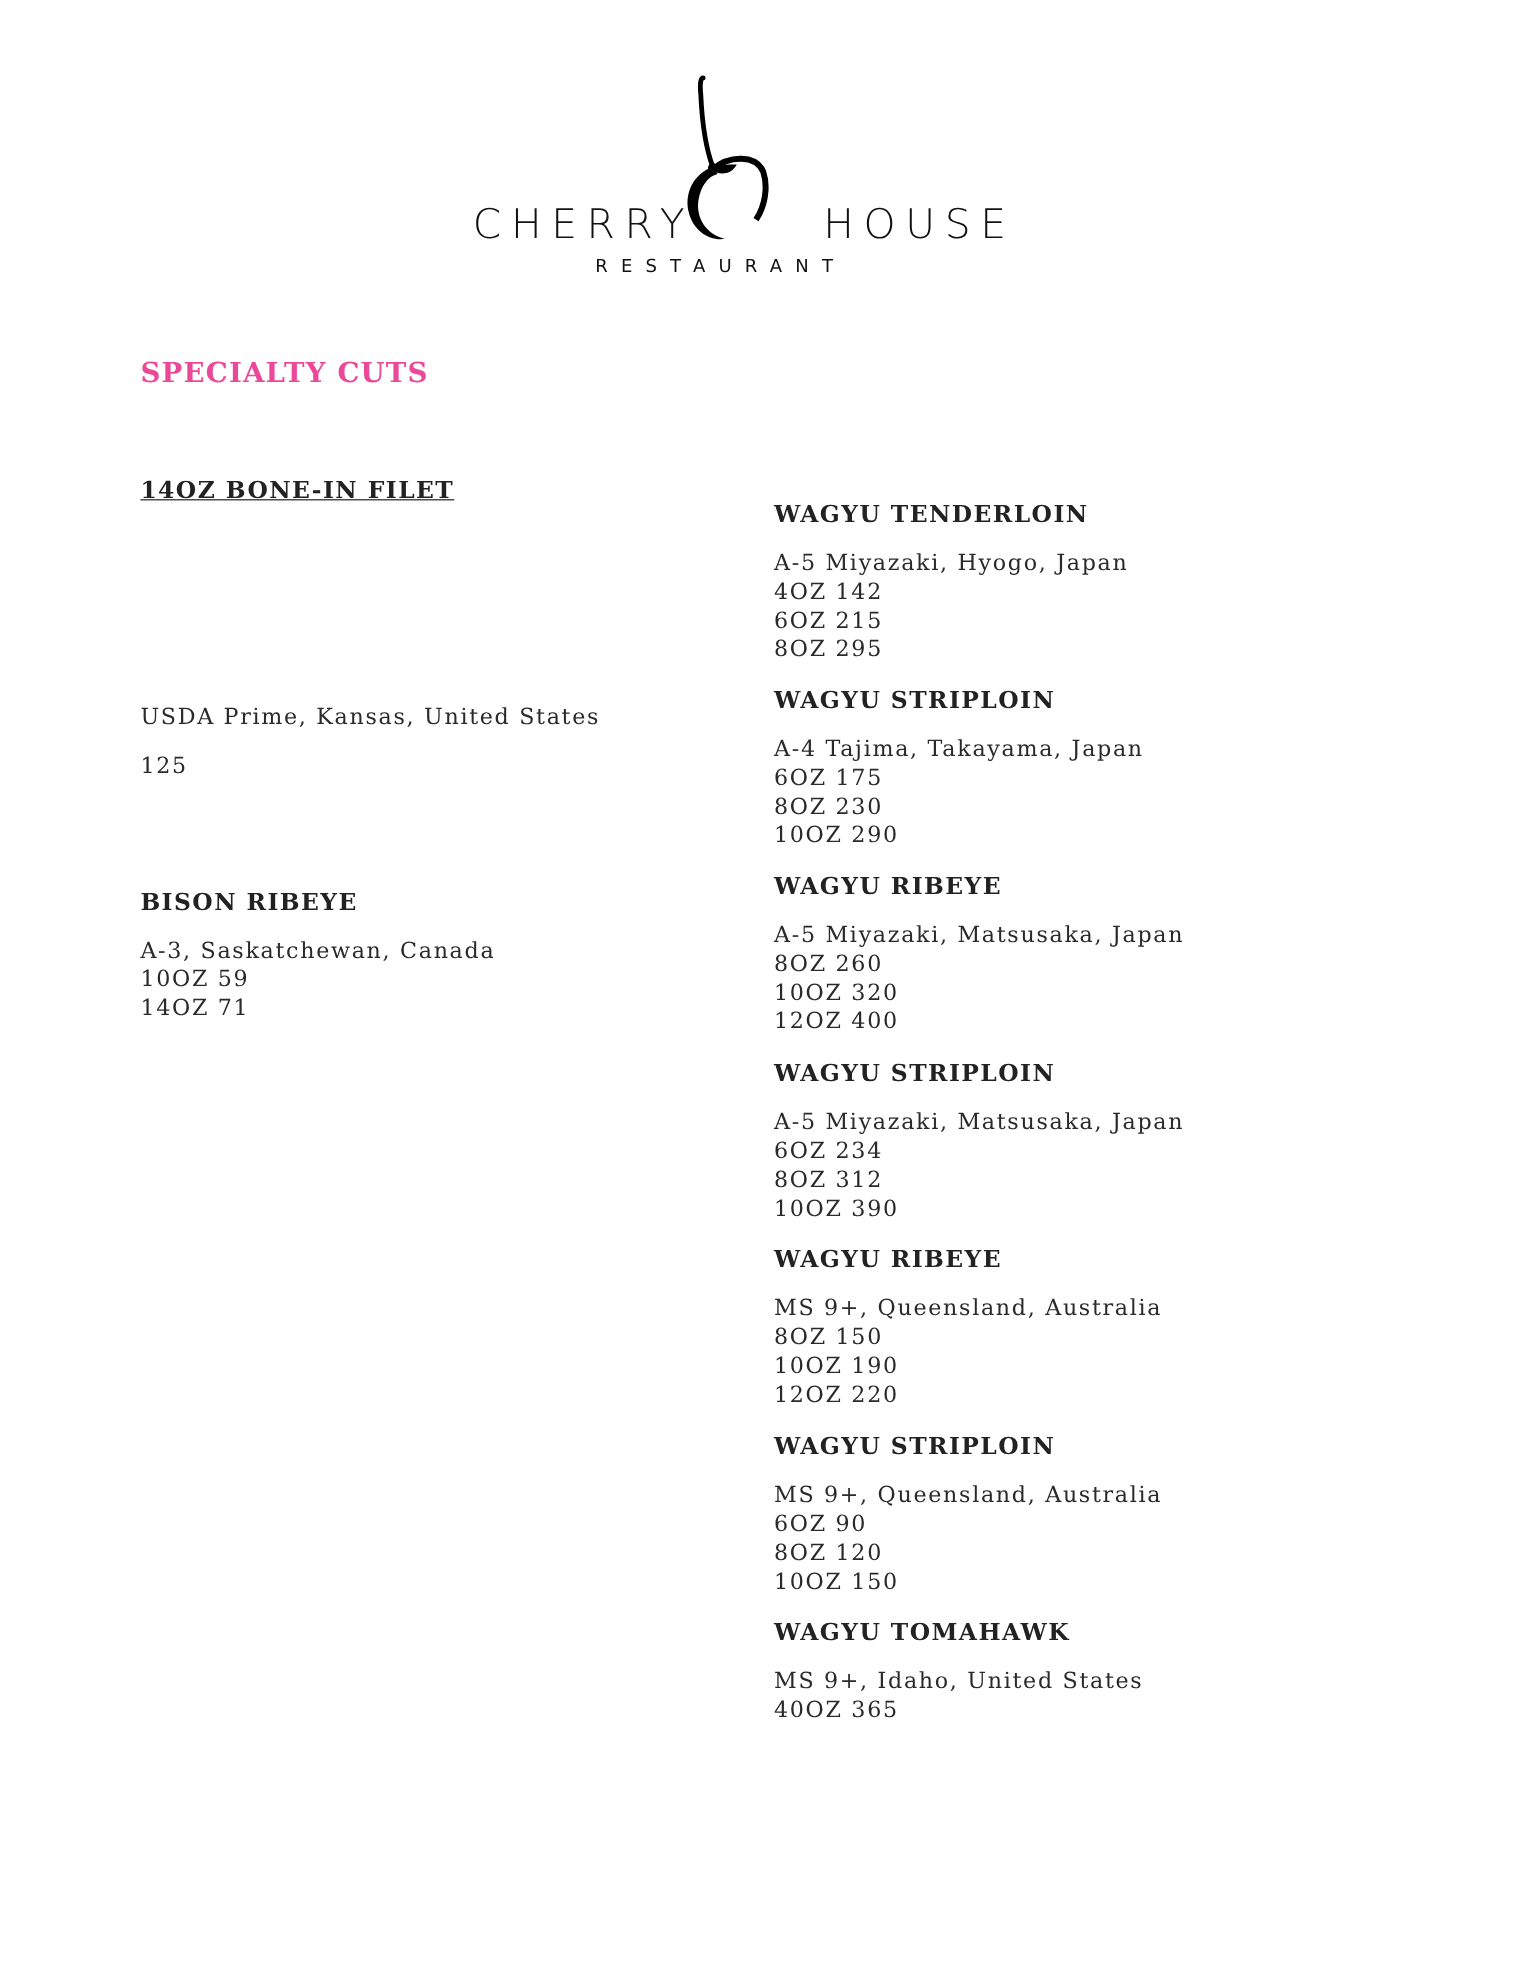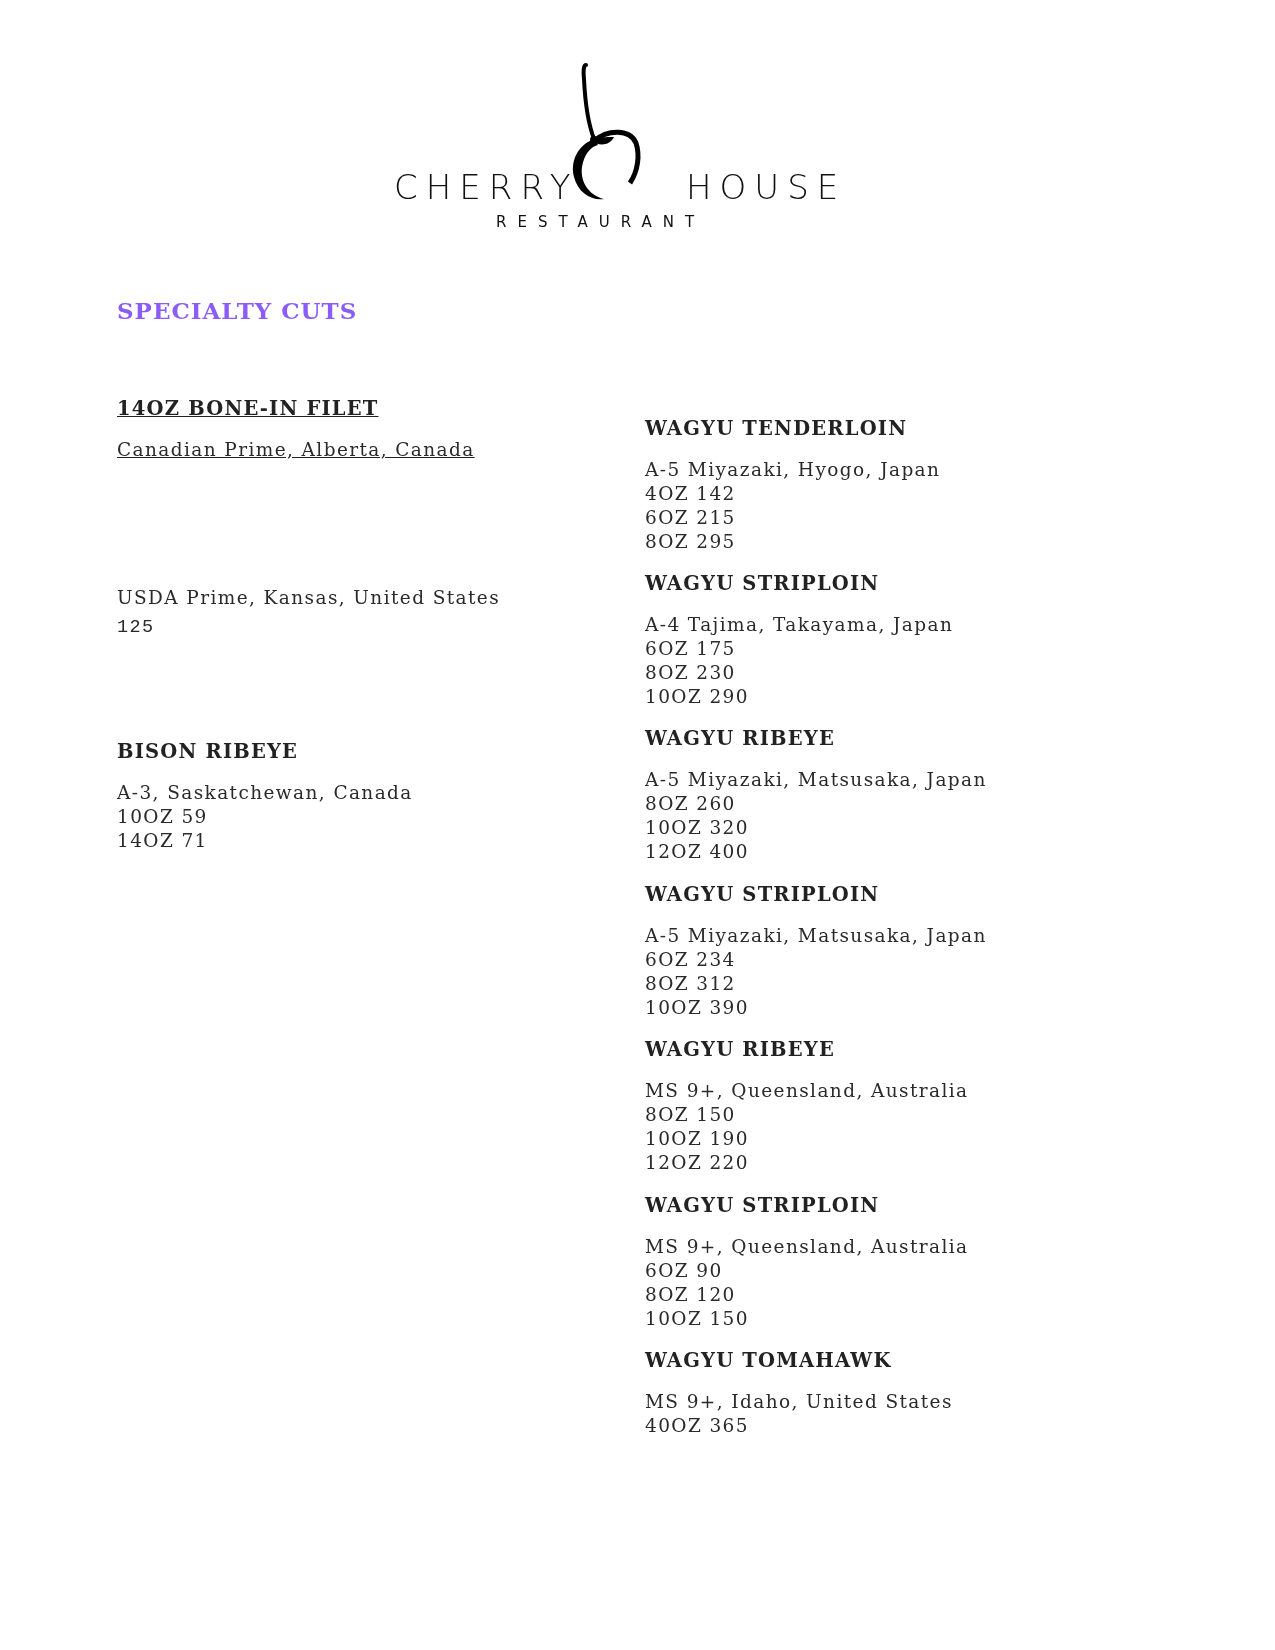--- a/index.html
+++ b/index.html
@@ -3,21 +3,21 @@
 <meta charset="utf-8">
 <style>
   html, body { margin: 0; padding: 0; background: #ffffff; }
   body { width: 1275px; height: 1650px; position: relative; overflow: hidden; color: #222222; font-family: "DejaVu Serif", "Liberation Serif", serif; }
   .logo { position: absolute; left: 370px; top: 55px; width: 480px; height: 190px; }
   .logo-word { position: absolute; top: 112px; font-family: "DejaVu Sans", "Liberation Sans", sans-serif; font-size: 34px; letter-spacing: 8px; color: #111; font-weight: 300; }
   .logo-left { left: 24px; }
   .logo-right { left: 316px; }
   .logo-sub { position: absolute; top: 158px; left: 126px; font-family: "DejaVu Sans", "Liberation Sans", sans-serif; font-size: 15px; letter-spacing: 11px; color: #111; }
   .logo-mark { position: absolute; left: 198px; top: 6px; }
-  .section-title { position: absolute; left: 117px; top: 297px; font-size: 23px; font-weight: bold; letter-spacing: 1px; color: #8b5cf6; }
+  .section-title { position: absolute; left: 117px; top: 297px; font-size: 23px; font-weight: bold; letter-spacing: 1px; color: #ec4899; }
   .col { position: absolute; }
   .item-title { font-size: 19.5px; font-weight: bold; letter-spacing: 1.2px; color: #222; }
   .item-line { font-size: 18.5px; letter-spacing: 1.4px; color: #2a2a2a; line-height: 24px; }
 </style>
 </head>
 <body>
 
 <div class="logo">
   <span class="logo-word logo-left">CHERRY</span>
   <svg class="logo-mark" width="120" height="150" viewBox="0 0 120 150">
@@ -28,26 +28,25 @@
     <circle cx="26" cy="79" r="4" fill="#000"></circle>
   </svg>
   <span class="logo-word logo-right">HOUSE</span>
   <span class="logo-sub">RESTAURANT</span>
 </div>
 
 <div class="section-title">SPECIALTY CUTS</div>
 
 <div class="col" style="left:117px; top:397px;text-decoration:underline;">
   <div class="item-title">14OZ BONE-IN FILET</div>
-  <div class="item-line" style="margin-top:18px;">Canadian Prime, Alberta, Canada</div>
 </div>
 
 <div class="col" style="left:117px; top:568px;">
   <div class="item-line" style="margin-top:18px;">USDA Prime, Kansas, United States</div>
-  <div class="item-line" style="margin-top:6px;font-family:Liberation Mono, monospace;">125</div>
+  <div class="item-line" style="margin-top:17px;">125</div>
 </div>
 
 <div class="col" style="left:117px; top:740px;">
   <div class="item-title">BISON RIBEYE</div>
   <div class="item-line" style="margin-top:18px;">A-3, Saskatchewan, Canada</div>
   <div class="item-line">10OZ 59</div>
   <div class="item-line">14OZ 71</div>
 </div>
 
 <div class="col" style="left:645px; top:417px;">

